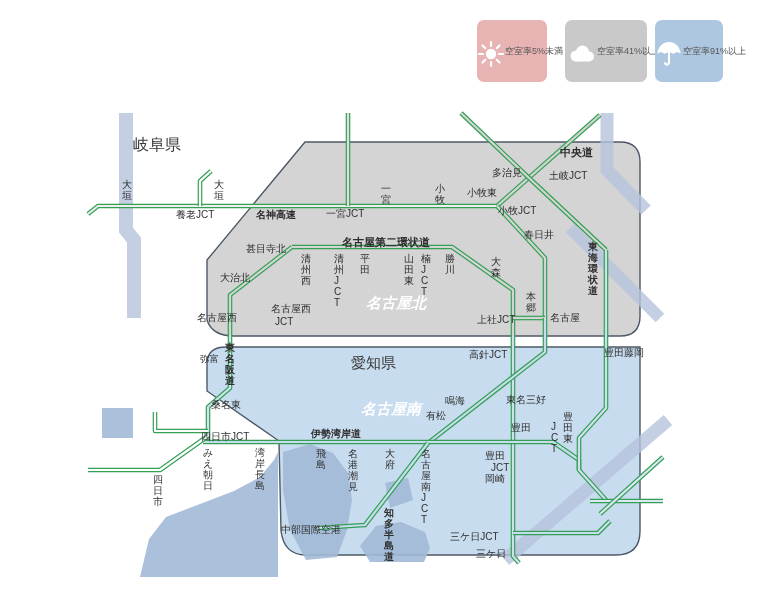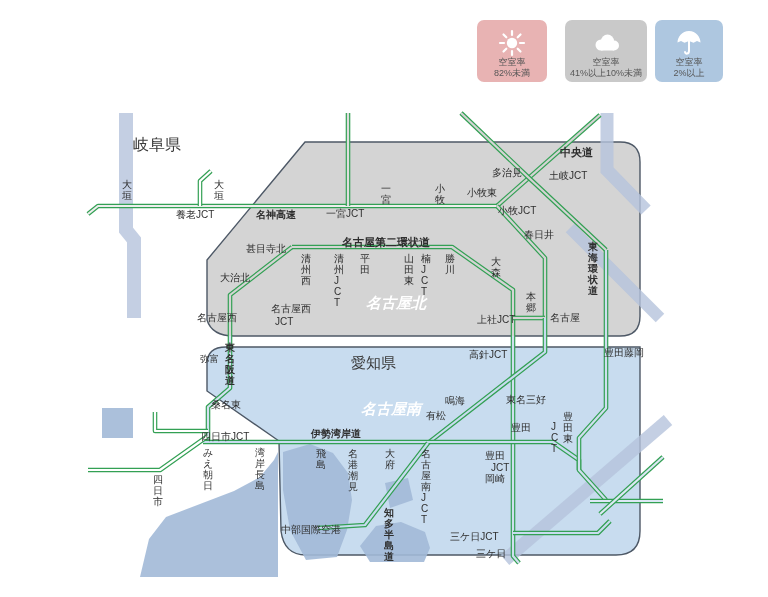--- a/index.html
+++ b/index.html
@@ -1,20 +1,20 @@
 <!DOCTYPE html>
 <html><head>
 <meta charset="utf-8">
 <style>
   html,body{margin:0;padding:0;background:#ffffff;}
   .screen{position:relative;width:768px;height:597px;background:#ffffff;overflow:hidden;
           font-family:"Liberation Sans","DejaVu Sans",sans-serif;}
   .legend{position:absolute;top:0;left:0;width:768px;height:95px;}
   .legend-box{position:absolute;top:20px;height:62px;border-radius:7px;
-              display:flex;flex-direction:column;align-items:center;justify-content:center;}
+              display:flex;flex-direction:row;align-items:center;justify-content:flex-start;}
   .legend-box .icon{margin-top:5px;height:28px;display:flex;align-items:center;justify-content:center;}
   .legend-box .t1,.legend-box .t2{font-size:9px;line-height:11px;color:#575757;white-space:nowrap;}
   .lb0{left:477px;width:70px;}
   .lb1{left:565px;width:82px;}
   .lb2{left:655px;width:68px;}
   #map-svg{position:absolute;left:0;top:0;}
   #map-svg text{font-family:"Liberation Sans","DejaVu Sans",sans-serif;}
 </style>
 </head>
 <body>
@@ -32,21 +32,21 @@
               <line x1="22" y1="14" x2="26" y2="14"></line>
             <line x1="5.5" y1="5.5" x2="8.3" y2="8.3"></line>
               <line x1="19.7" y1="19.7" x2="22.5" y2="22.5"></line>
             <line x1="5.5" y1="22.5" x2="8.3" y2="19.7"></line>
               <line x1="19.7" y1="8.3" x2="22.5" y2="5.5"></line>
           </g>
           <circle cx="14" cy="14" r="5.2" fill="#ffffff"></circle>
         </svg>
       </span>
       <span class="t1">空室率</span>
-      <span class="t2">82%未満</span>
+      <span class="t2">5%未満</span>
     </div>
     <div class="legend-box lb1" style="background-color: rgb(201, 201, 201);">
       <span class="icon">
         <svg width="32" height="28" viewBox="0 0 32 28">
           <g fill="#ffffff">
             <circle cx="11" cy="16" r="5.5"></circle>
               <circle cx="17.5" cy="12" r="6.5"></circle>
             <circle cx="24" cy="16.5" r="5"></circle>
               <rect x="11" y="14" width="13" height="7.5"></rect>
           </g>
@@ -56,21 +56,21 @@
       <span class="t2">41%以上10%未満</span>
     </div>
     <div class="legend-box lb2" style="background-color: rgb(174, 199, 224);">
       <span class="icon">
         <svg width="28" height="28" viewBox="0 0 28 28">
           <path fill="#ffffff" d="M14,2 C7,2 2.5,8 2.5,13.5 L6,12 L9.5,13.8 L14,12 L18.5,13.8 L22,12 L25.5,13.5 C25.5,8 21,2 14,2 Z"></path>
           <path fill="none" stroke="#ffffff" stroke-width="2" stroke-linecap="round" d="M14,4 L14,22 C14,25 10.5,25.5 10,23"></path>
         </svg>
       </span>
       <span class="t1">空室率</span>
-      <span class="t2">2%以上</span>
+      <span class="t2">91%以上</span>
     </div>
   </div>
 
   <svg id="map-svg" width="768" height="597" viewBox="0 0 768 597">
       <path d="M305,142 L620,142 Q640,142 640,162 L640,316 Q640,336 620,336 L234,336 Q212,336 207,320 L207,260 Z" fill="#d4d4d4" stroke="#4d5866" stroke-width="1.4"></path>
       <path d="M226,347 L640,347 L640,531 Q640,555 616,555 L306,555 Q284,555 281,531 L279,441 L207,391 L207,364 Q207,347 226,347 Z" fill="#c8dcef" stroke="#4d5866" stroke-width="1.4"></path>
       <path d="M126,113 L126,230 L134,240 L134,318" fill="none" stroke="#b5c3dc" stroke-width="14" opacity="0.8"></path>
       <path d="M607,113 L607,170 L646,210" fill="none" stroke="#b5c3dc" stroke-width="13" opacity="0.8"></path>
       <path d="M570,228 L660,318" fill="none" stroke="#b5c3dc" stroke-width="12" opacity="0.8"></path>
       <path d="M668,420 L505,560" fill="none" stroke="#b5c3dc" stroke-width="13" opacity="0.8"></path>

